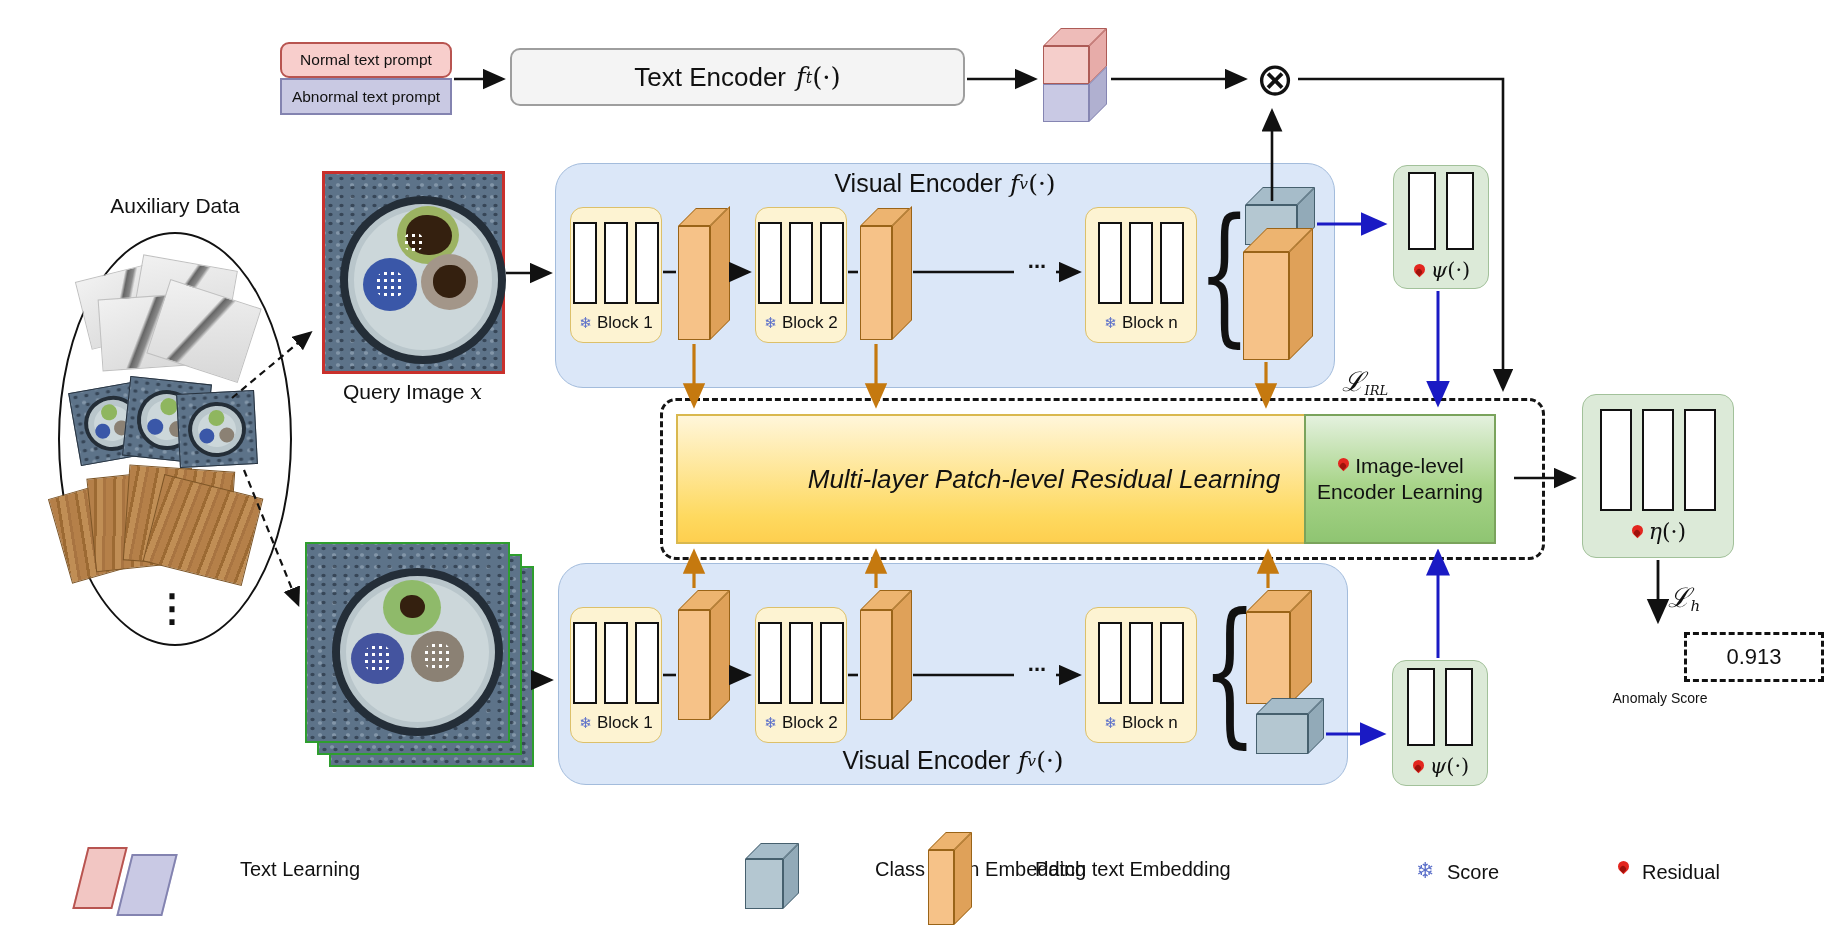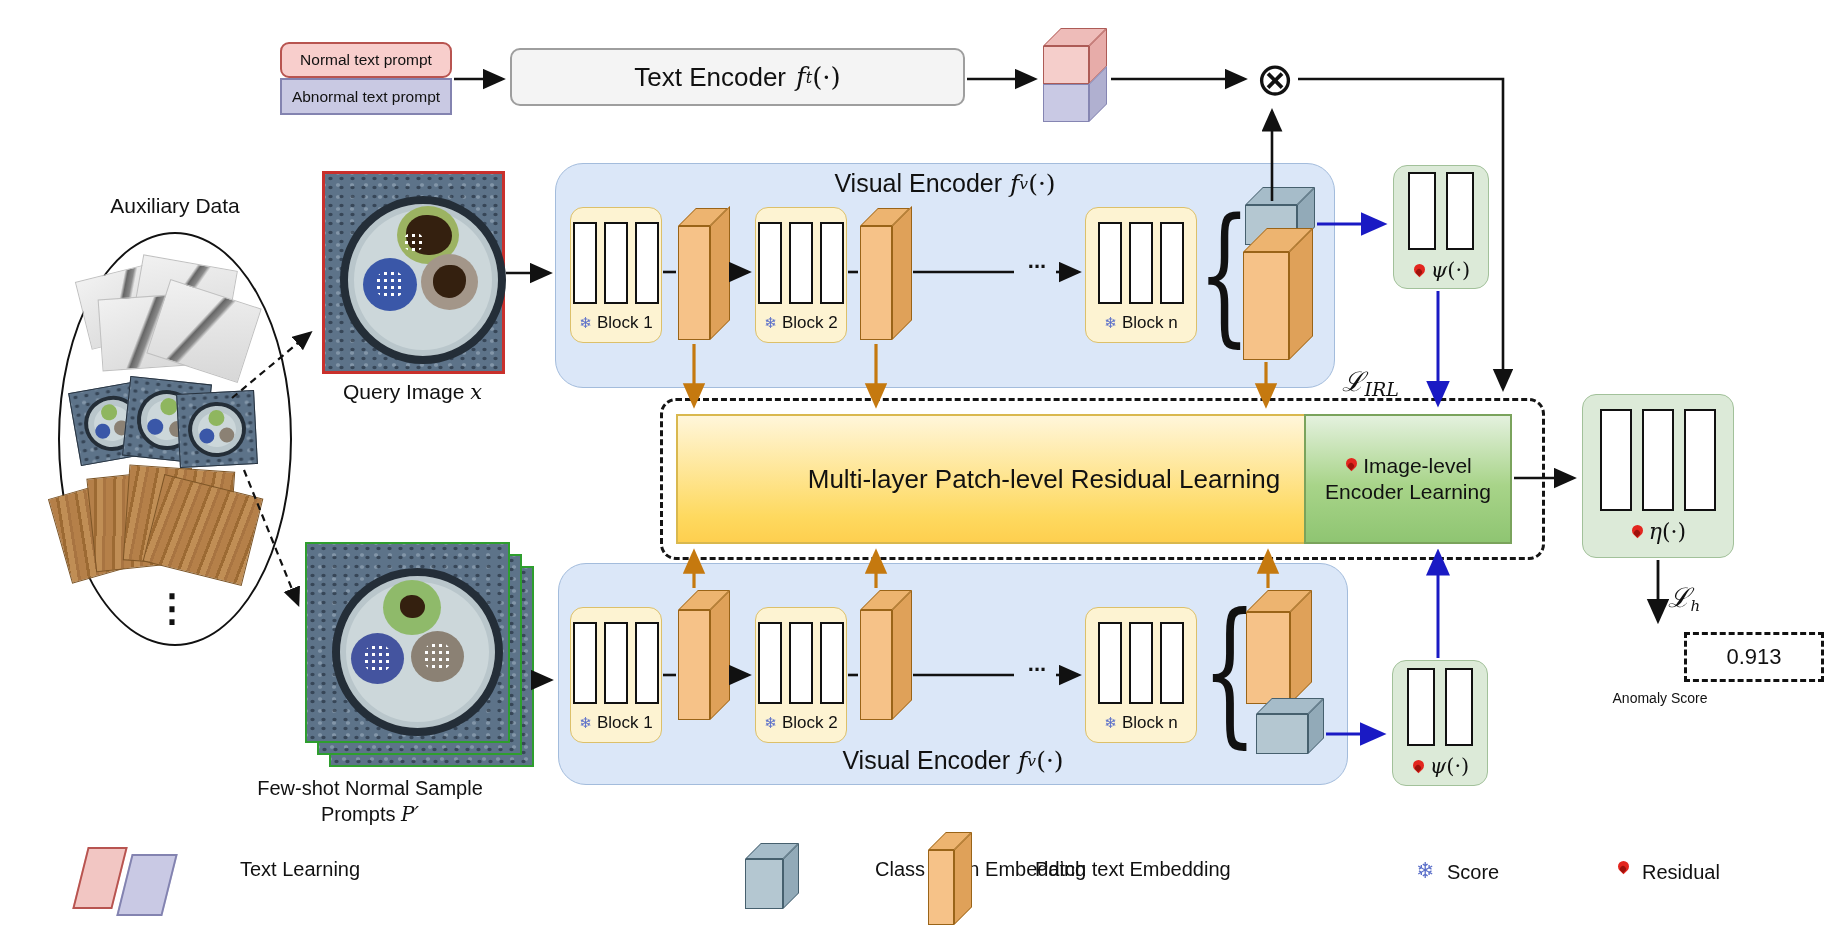--- a/index.html
+++ b/index.html
@@ -171,26 +171,20 @@
     <div class="wire" style="left:76px;top:36px;width:58px;height:55px;background:#8fba6a;">
       <div class="blob" style="left:17px;top:15px;width:25px;height:23px;"></div>
     </div>
     <div class="wire" style="left:44px;top:89px;width:53px;height:51px;background:#44549f;">
       <div class="wdots"></div>
     </div>
     <div class="wire" style="left:104px;top:87px;width:53px;height:51px;background:#8b8174;">
       <div class="wdots"></div>
     </div>
   </div>
-  <div class="abs" style="left:245px;top:775px;width:250px;text-align:center;font-size:20px;line-height:1.3;">
-    <div>Few-shot Normal Sample</div>
-    <div>
-      <span>Prompts</span>&nbsp;<span class="math">P′</span>
-    </div>
-  </div>
 
   <div class="abs venc" style="left:555px;top:163px;width:780px;height:225px;"></div>
   <div class="abs ctr venc-title" style="left:555px;top:169px;width:780px;">
     <span>Visual Encoder</span>
     <span style="width:8px"></span>
     <span class="math">f</span>
       <sub class="msub">v</sub>
       <span class="margs">(·)</span>
   </div>
 
@@ -258,32 +252,32 @@
         <div class="bar" style="width:24px;height:74px;"></div>
       </div>
     <div class="gbox-label">
       <span class="flame"></span>
       <span class="math">ψ</span>
         <span class="margs">(·)</span>
     </div>
   </div>
 
   <div class="abs dashbox" style="left:660px;top:398px;width:885px;height:162px;"></div>
-  <div class="abs ctr mprl" style="left:676px;top:414px;width:736px;height:130px;">
+  <div class="abs ctr mprl" style="left:676px;top:414px;width:736px;height:130px;font-style:italic;">
     <span>Multi-layer Patch-level Residual Learning</span>
   </div>
-  <div class="abs ctr irl" style="left:1304px;top:414px;width:208px;height:130px;">
+  <div class="abs ctr irl" style="left:1304px;top:414px;width:192px;height:130px;">
     <div>
       <div><span class="flame"></span><span>Image-level</span></div>
       <div>Encoder Learning</div>
     </div>
   </div>
 
   <div class="abs loss" style="left:1342px;top:362px;">
-    <span class="l">ℒ</span><sub class="msub" style="font-size:19px;">IRL</sub>
+    <span class="l">ℒ</span><sub class="msub" style="font-size:13px;">IRL</sub>
   </div>
 
   <div class="abs gbox" style="left:1582px;top:394px;width:152px;height:164px;">
     <div class="bars">
         <div class="bar" style="width:28px;height:98px;"></div>
         <div class="bar" style="width:28px;height:98px;"></div>
         <div class="bar" style="width:28px;height:98px;"></div>
       </div>
     <div class="gbox-label" style="font-size:22px;">
       <span class="flame"></span>

